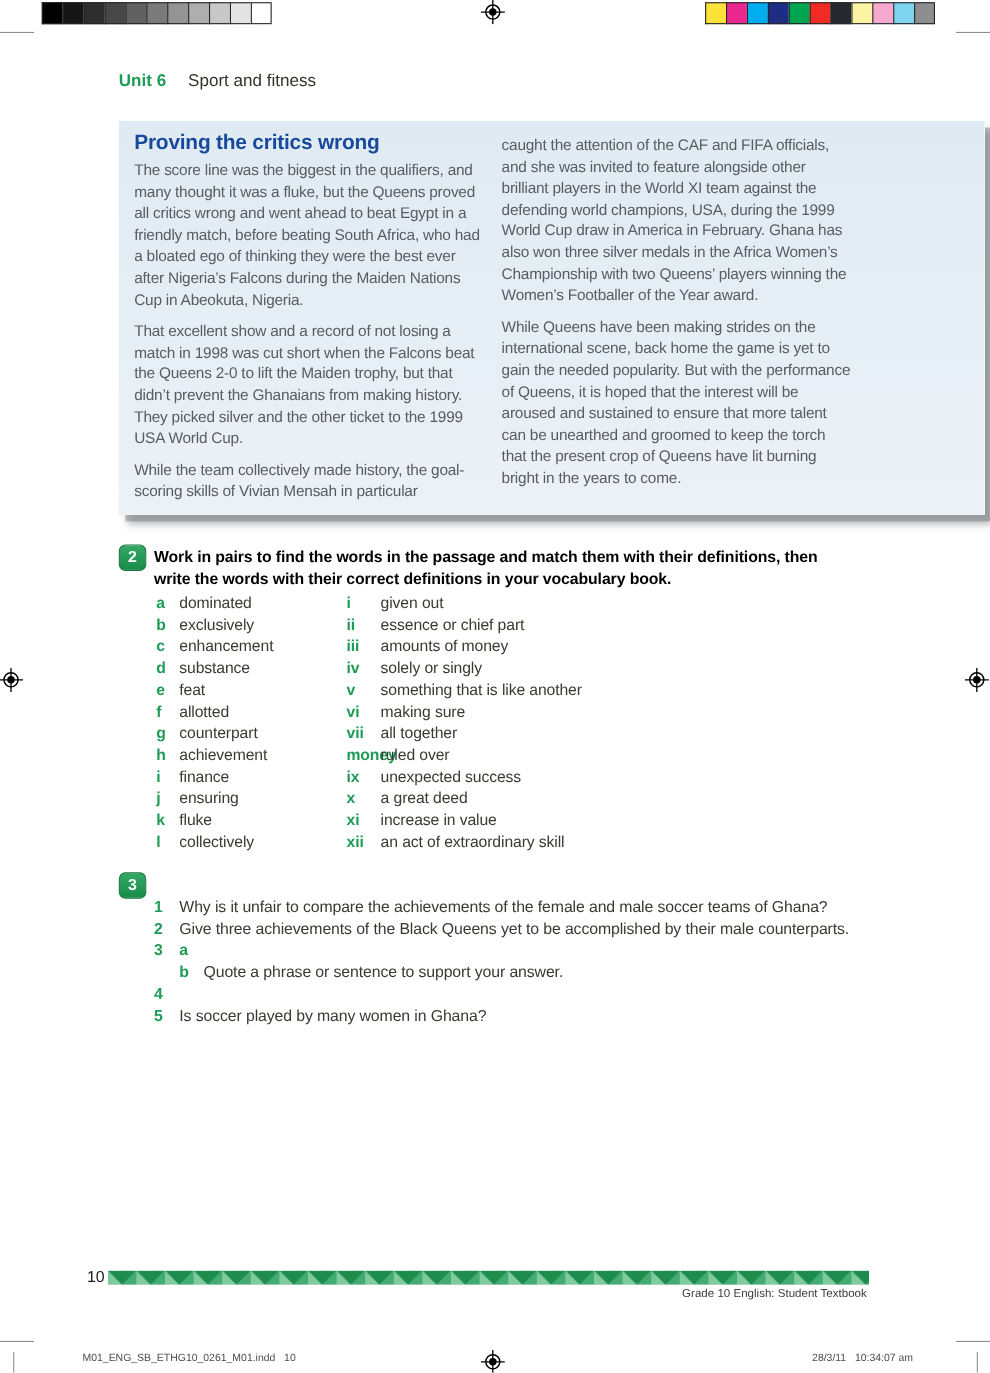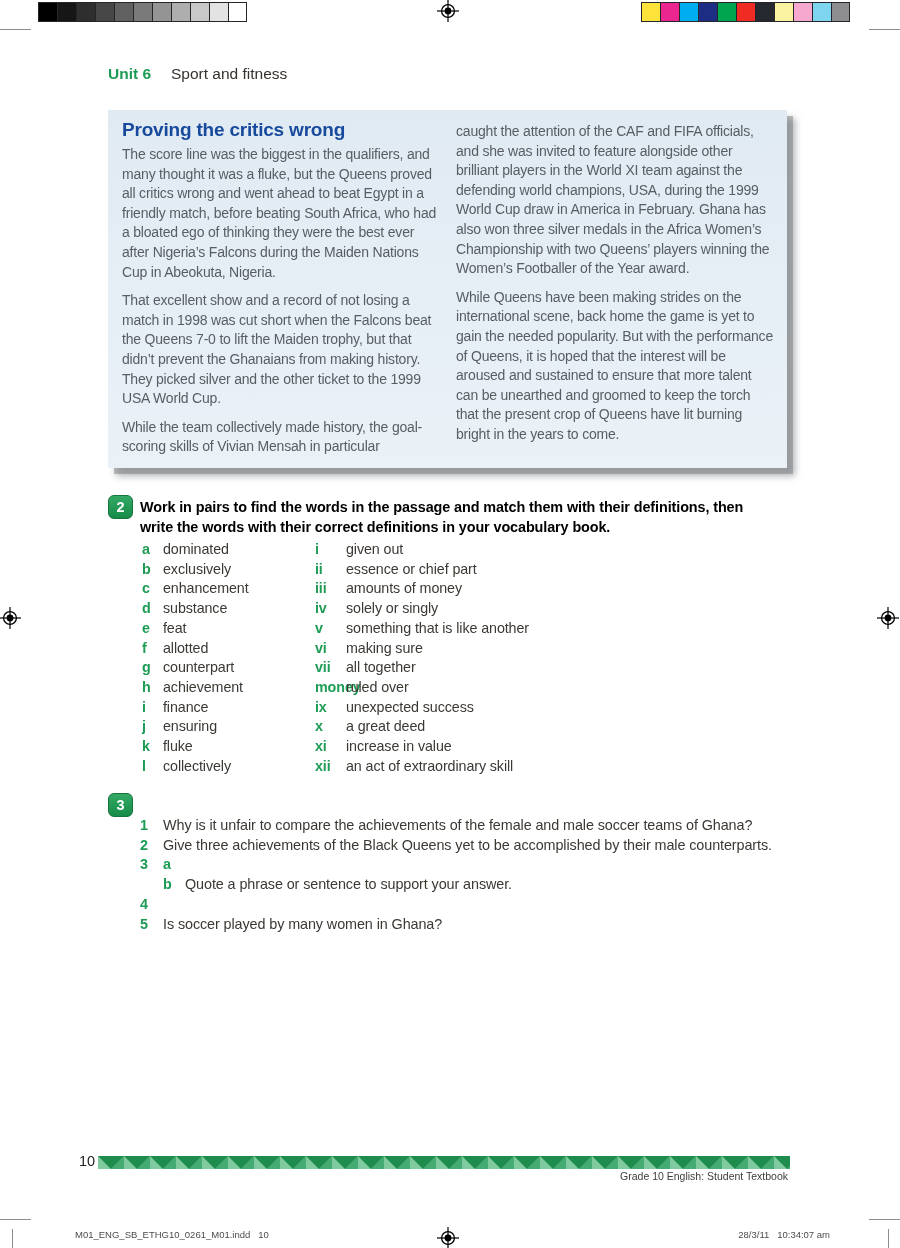--- a/index.html
+++ b/index.html
@@ -15,21 +15,21 @@
   #colorbar { left:641px; }
   
   .regmark { position:absolute; width:22px; height:22px; }
   
   .cropline { position:absolute; background:#8e8e8e; }
   
   #unit-label { position:absolute; left:108px; top:65px; font-size:15.5px; font-weight:bold; color:#1e9c55; }
   #unit-title { position:absolute; left:171px; top:65px; font-size:15.5px; color:#35312d; }
   
   #passage-box {
-    position:absolute; left:108px; top:110px; width:679px; height:358px; box-sizing:border-box;
+    position:absolute; left:108px; top:110px; width:787px; height:358px; box-sizing:border-box;
     background:linear-gradient(180deg,#e0eaf3 0%,#e7eff6 60%,#eaf1f7 100%);
     box-shadow:6px 6px 0 rgba(125,129,134,0.50), 8px 8px 7px rgba(110,114,119,0.55);
   }
   #passage-col-left  { position:absolute; left:14px;  top:9px;  width:322px; }
   #passage-col-right { position:absolute; left:348px; top:12px; width:318px; }
   #passage-title { font-size:19px; font-weight:bold; color:#17499c; letter-spacing:-0.2px; margin:0 0 4px 0; }
   .ppara { font-size:14px; line-height:19.6px; color:#585d63; letter-spacing:-0.2px; margin:0 0 9px 0; }
   
   .ex-badge {
     position:absolute; width:25px; height:24px; border-radius:6px;
@@ -127,21 +127,21 @@
   <div class="cropline" style="left:12px;top:1229px;width:1px;height:19px;"></div>
   <div class="cropline" style="left:888px;top:1229px;width:1px;height:19px;"></div>
 
   <div id="unit-label">Unit 6</div>
   <div id="unit-title">Sport and fitness</div>
 
   <div id="passage-box">
     <div id="passage-col-left">
       <h2 id="passage-title">Proving the critics wrong</h2>
       <p class="ppara">The score line was the biggest in the qualifiers, and many thought it was a fluke, but the Queens proved all critics wrong and went ahead to beat Egypt in a friendly match, before beating South Africa, who had a bloated ego of thinking they were the best ever after Nigeria’s Falcons during the Maiden Nations Cup in Abeokuta, Nigeria.</p>
-      <p class="ppara">That excellent show and a record of not losing a match in 1998 was cut short when the Falcons beat the Queens 7-0 to lift the Maiden trophy, but that didn’t prevent the Ghanaians from making history. They picked silver and the other ticket to the 1999 USA World Cup.</p>
+      <p class="ppara">That excellent show and a record of not losing a match in 1998 was cut short when the Falcons beat the Queens 2-0 to lift the Maiden trophy, but that didn’t prevent the Ghanaians from making history. They picked silver and the other ticket to the 1999 USA World Cup.</p>
       <p class="ppara">While the team collectively made history, the goal-scoring skills of Vivian Mensah in particular</p>
     </div>
     <div id="passage-col-right">
       <p class="ppara">caught the attention of the CAF and FIFA officials, and she was invited to feature alongside other brilliant players in the World XI team against the defending world champions, USA, during the 1999 World Cup draw in America in February. Ghana has also won three silver medals in the Africa Women’s Championship with two Queens’ players winning the Women’s Footballer of the Year award.</p>
       <p class="ppara">While Queens have been making strides on the international scene, back home the game is yet to gain the needed popularity. But with the performance of Queens, it is hoped that the interest will be aroused and sustained to ensure that more talent can be unearthed and groomed to keep the torch that the present crop of Queens have lit burning bright in the years to come.</p>
     </div>
   </div>
 
   <div id="ex2-badge" class="ex-badge">2</div>
   <div id="ex2-instruction" class="ex-instruction">Work in pairs to find the words in the passage and match them with their definitions, then

